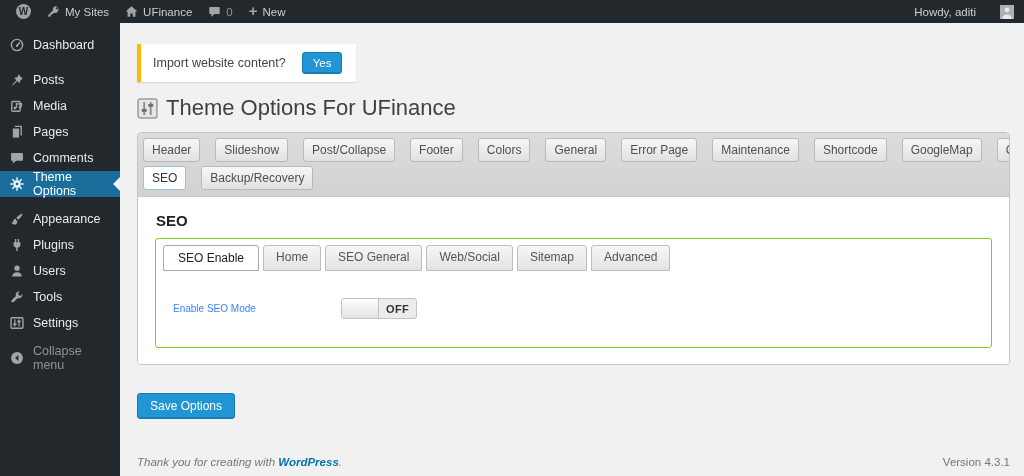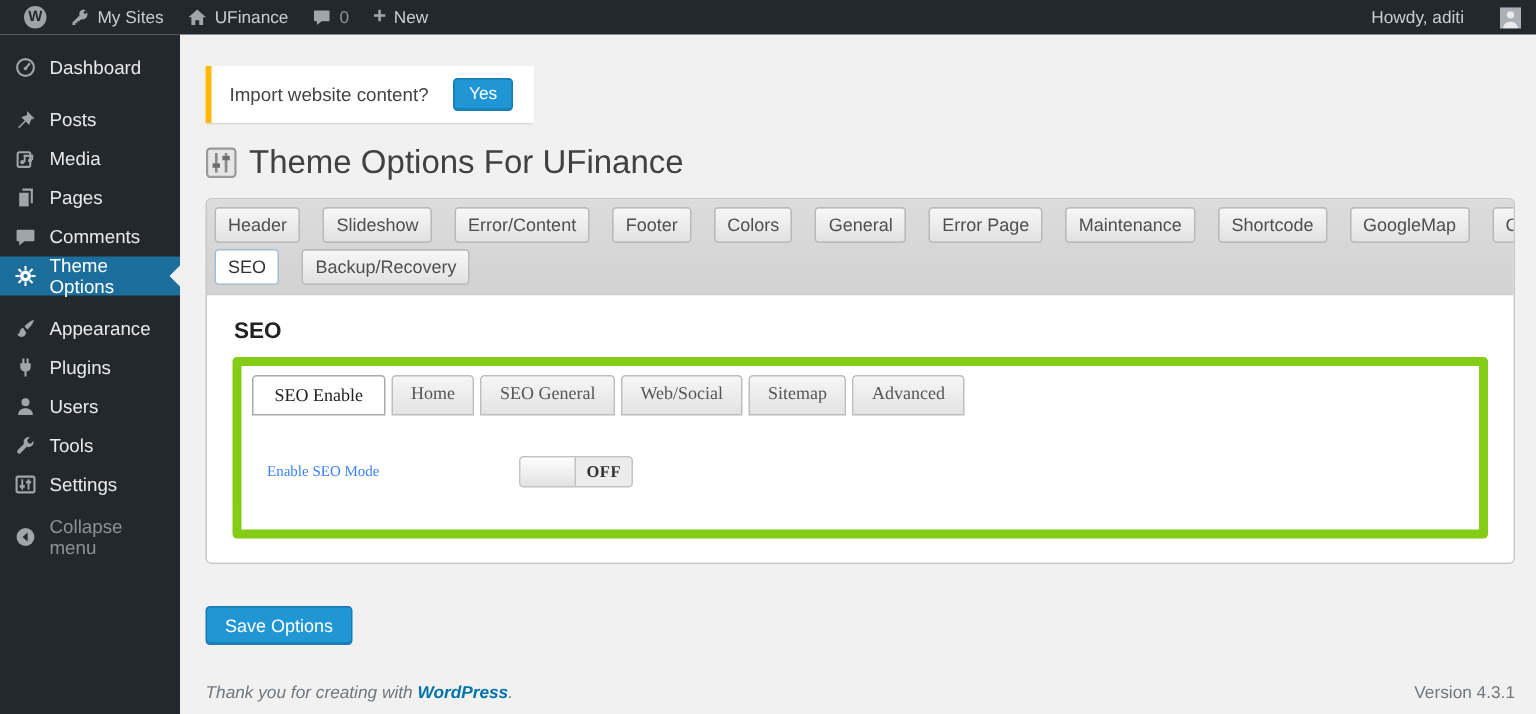--- a/index.html
+++ b/index.html
@@ -66,22 +66,22 @@
   .tabrow:first-child { margin-top:0; }
   .tab {
     font-size:12px; color:#4f4f4f; padding:4px 8px; cursor:pointer;
     background:linear-gradient(#f7f7f7,#e1e1e1); border:1px solid #b9b9b9; border-radius:3px;
   }
   .tab.active { background:#fff; border-color:#9cc0da; color:#333; }
   .widget-body { padding:13px 17px 16px 17px; background:#fff; }
   .panel-heading { font-size:15px; font-weight:bold; color:#222; margin:2px 0 0 1px; }
   
   .inner {
-    margin-top:9px; border:6px solid #84cc16; border-radius:3px; background:#fff;
-    padding:6px 10px 28px 7px; min-height:94px;font-family:Liberation Serif, serif;
+    margin-top:9px; border:1px solid #84cc16; border-radius:3px; background:#fff;
+    padding:6px 10px 28px 7px; min-height:94px;
   }
   .subtabs { display:flex; gap:4px; }
   .subtab {
     font-size:12px; color:#555; padding:4px 12px; cursor:pointer;
     background:linear-gradient(#f6f6f6,#e3e3e3); border:1px solid #bdbdbd; border-radius:3px 3px 0 0;
   }
   .subtab.active { background:#fff; border-color:#aaa; color:#222; padding:5px 14px; }
   .field-row { display:flex; align-items:center; margin:27px 0 0 10px; }
   .field-label { width:168px; font-size:10px; color:#3b82f6; }
   .toggle {
@@ -290,21 +290,21 @@
         </svg>
     </span>
     <span>Theme Options For UFinance</span>
   </div>
 
   <div class="widget">
     <div class="widget-head">
       <div class="tabrow">
         <div class="tab">Header</div>
         <div class="tab">Slideshow</div>
-        <div class="tab">Error/Content</div>
+        <div class="tab">Post/Collapse</div>
         <div class="tab">Footer</div>
         <div class="tab">Colors</div>
         <div class="tab">General</div>
         <div class="tab">Error Page</div>
         <div class="tab">Maintenance</div>
         <div class="tab">Shortcode</div>
         <div class="tab">GoogleMap</div>
         <div class="tab">Contact Us</div>
       </div>
       <div class="tabrow">

